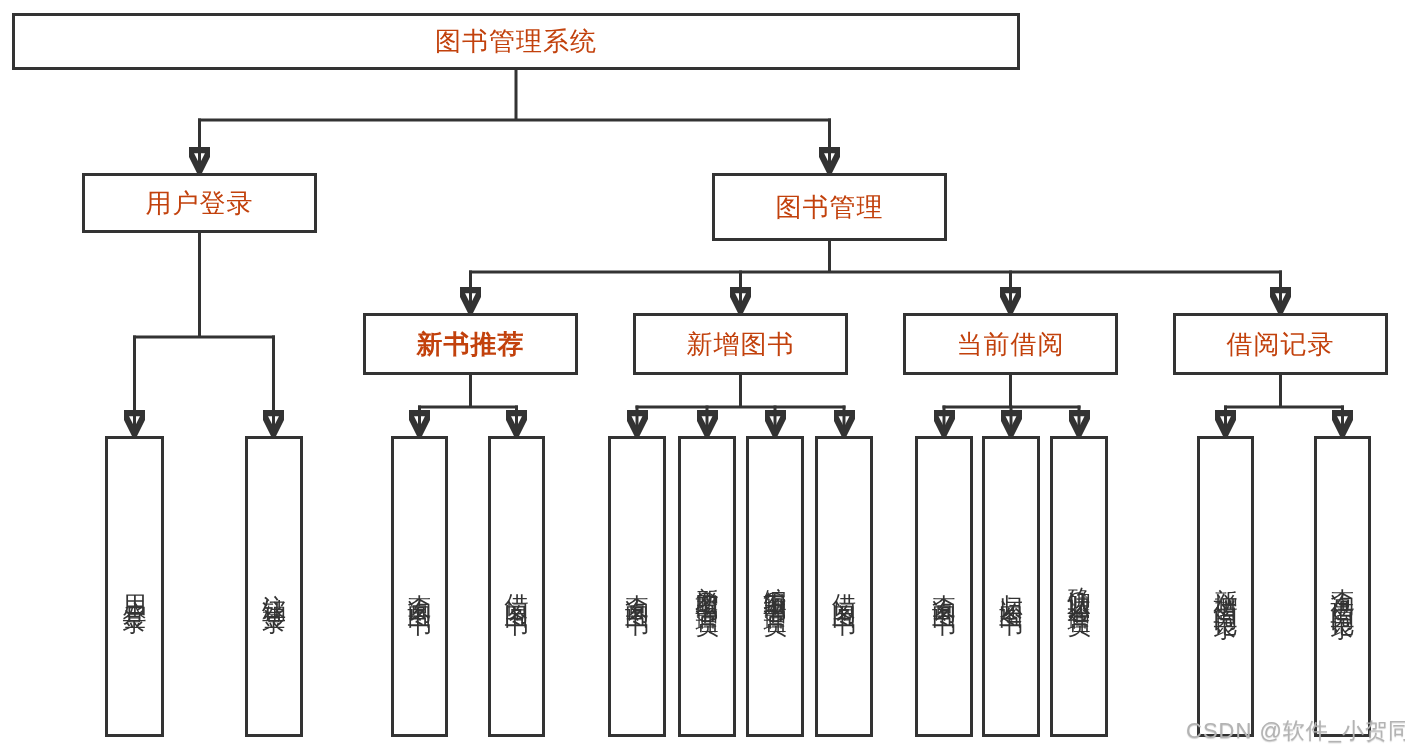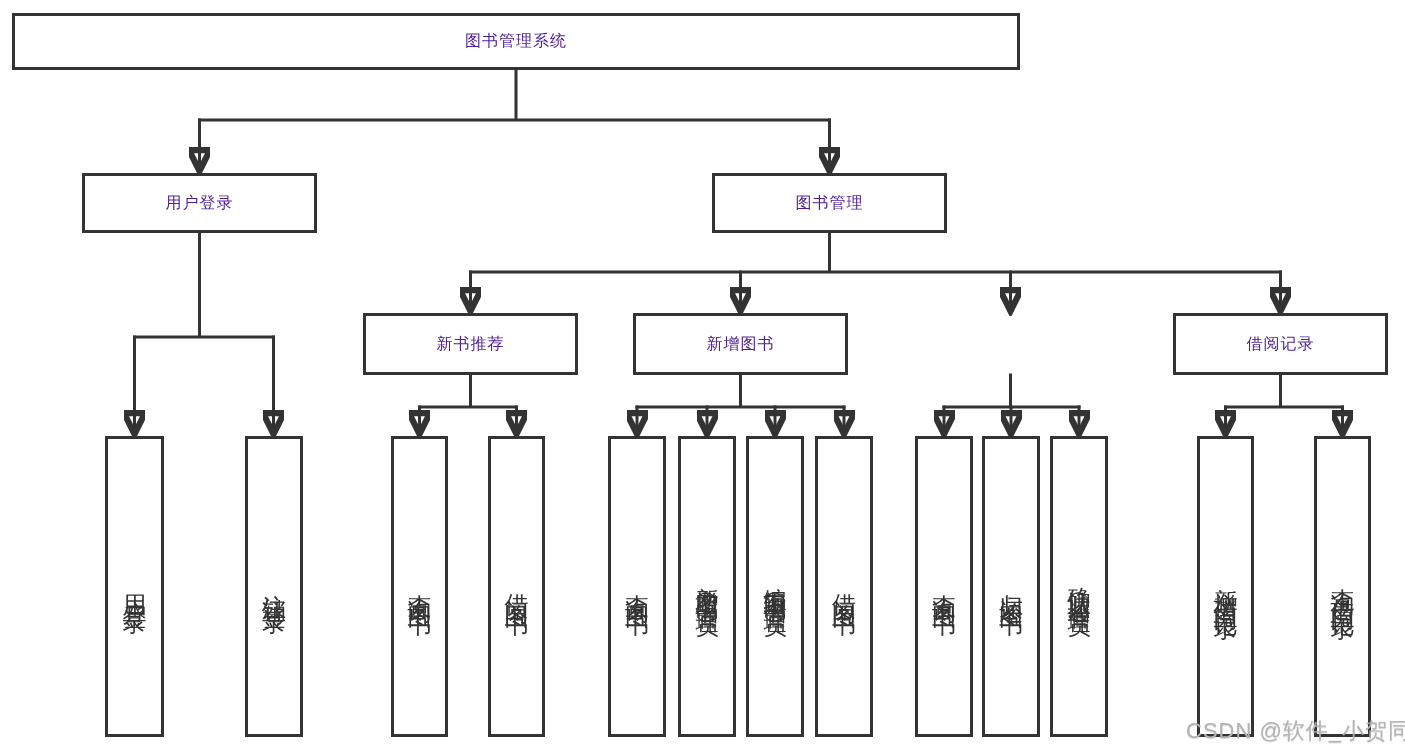--- a/index.html
+++ b/index.html
@@ -27,40 +27,40 @@
     position: absolute;
     box-sizing: border-box;
     border: 3px solid #333333;
     background: #ffffff;
     display: flex;
     align-items: center;
     justify-content: center;
     z-index: 2;
   }
   .hlabel {
-    font-size: 16px;
-    color: #4c1d95;
+    font-size: 26px;
+    color: #c2410c;
     letter-spacing: 1px;
     white-space: nowrap;
   }
   .vlabel {
     writing-mode: vertical-rl;
     text-orientation: mixed;
     font-size: 24px;
     line-height: 1;
     letter-spacing: 6px;
     color: #333333;
     white-space: nowrap;
   }
   .vlabel.long { font-size: 23px; letter-spacing: 4px; }
   
   .n-root   { left: 12px;   top: 13px;  width: 1008px; height: 57px; }
   .n-login  { left: 82px;   top: 173px; width: 235px;  height: 60px; }
-  .n-mgmt   { left: 712px;  top: 173px; width: 235px;  height: 60px; }
-  .n-rec    { left: 363px;  top: 313px; width: 215px;  height: 62px; }
+  .n-mgmt   { left: 712px;  top: 173px; width: 235px;  height: 68px; }
+  .n-rec    { left: 363px;  top: 313px; width: 215px;  height: 62px; font-weight: bold; }
   .n-borrow { left: 633px;  top: 313px; width: 215px;  height: 62px; }
   .n-cur    { left: 903px;  top: 313px; width: 215px;  height: 62px; }
   .n-hist   { left: 1173px; top: 313px; width: 215px;  height: 62px; text-align: center; }
   .vbox { top: 436px; height: 301px; }
   .v1  { left: 105px;  width: 59px; }
   .v2  { left: 245px;  width: 58px; }
   .v3  { left: 391px;  width: 57px; }
   .v4  { left: 488px;  width: 57px; }
   .v5  { left: 608px;  width: 58px; }
   .v6  { left: 678px;  width: 58px; }
@@ -135,20 +135,23 @@
   <div class="box n-mgmt">
     <span class="hlabel">图书管理</span>
   </div>
 
   <div class="box n-rec">
     <span class="hlabel">新书推荐</span>
   </div>
   <div class="box n-borrow">
     <span class="hlabel">新增图书</span>
   </div>
+  <div class="box n-cur">
+    <span class="hlabel">当前借阅</span>
+  </div>
   <div class="box n-hist">
     <span class="hlabel">借阅记录</span>
   </div>
 
   <div class="box vbox v1">
     <span class="vlabel">用户登录</span>
   </div>
   <div class="box vbox v2">
     <span class="vlabel">注销登录</span>
   </div>

